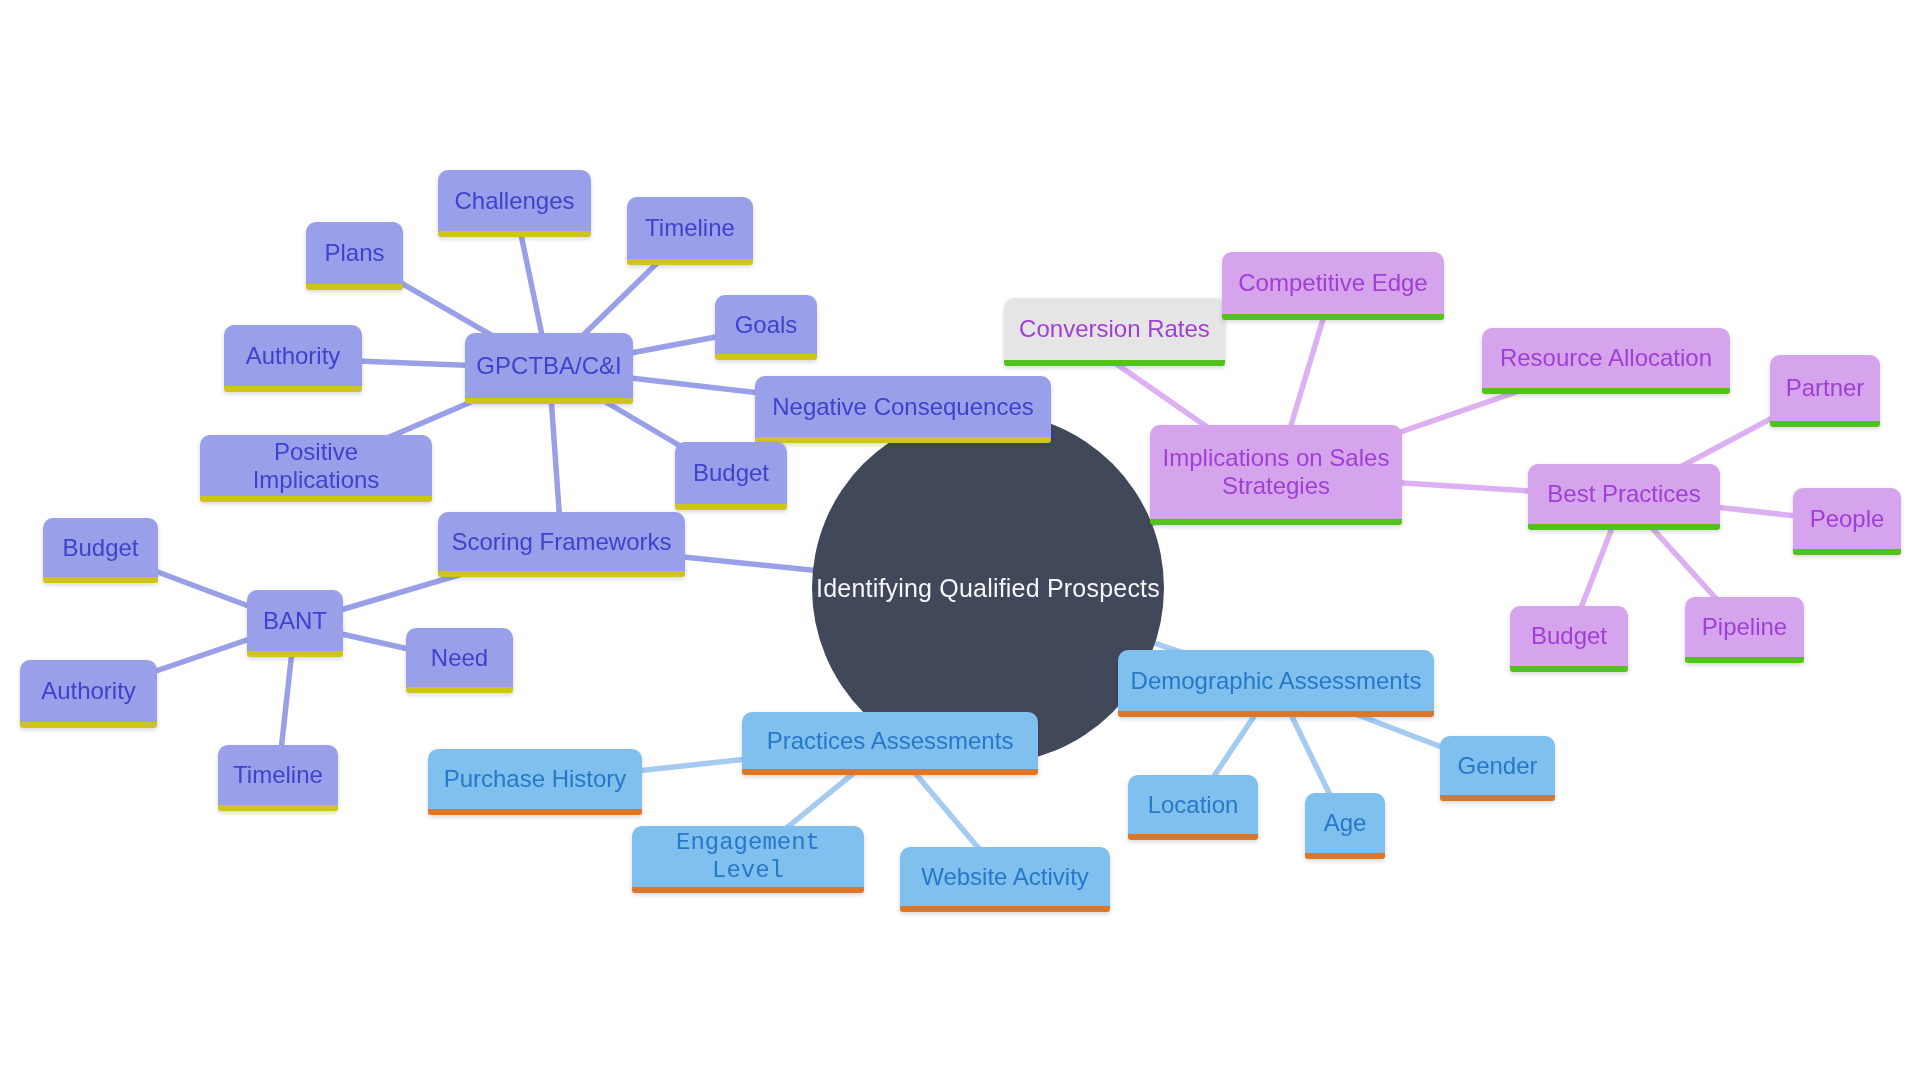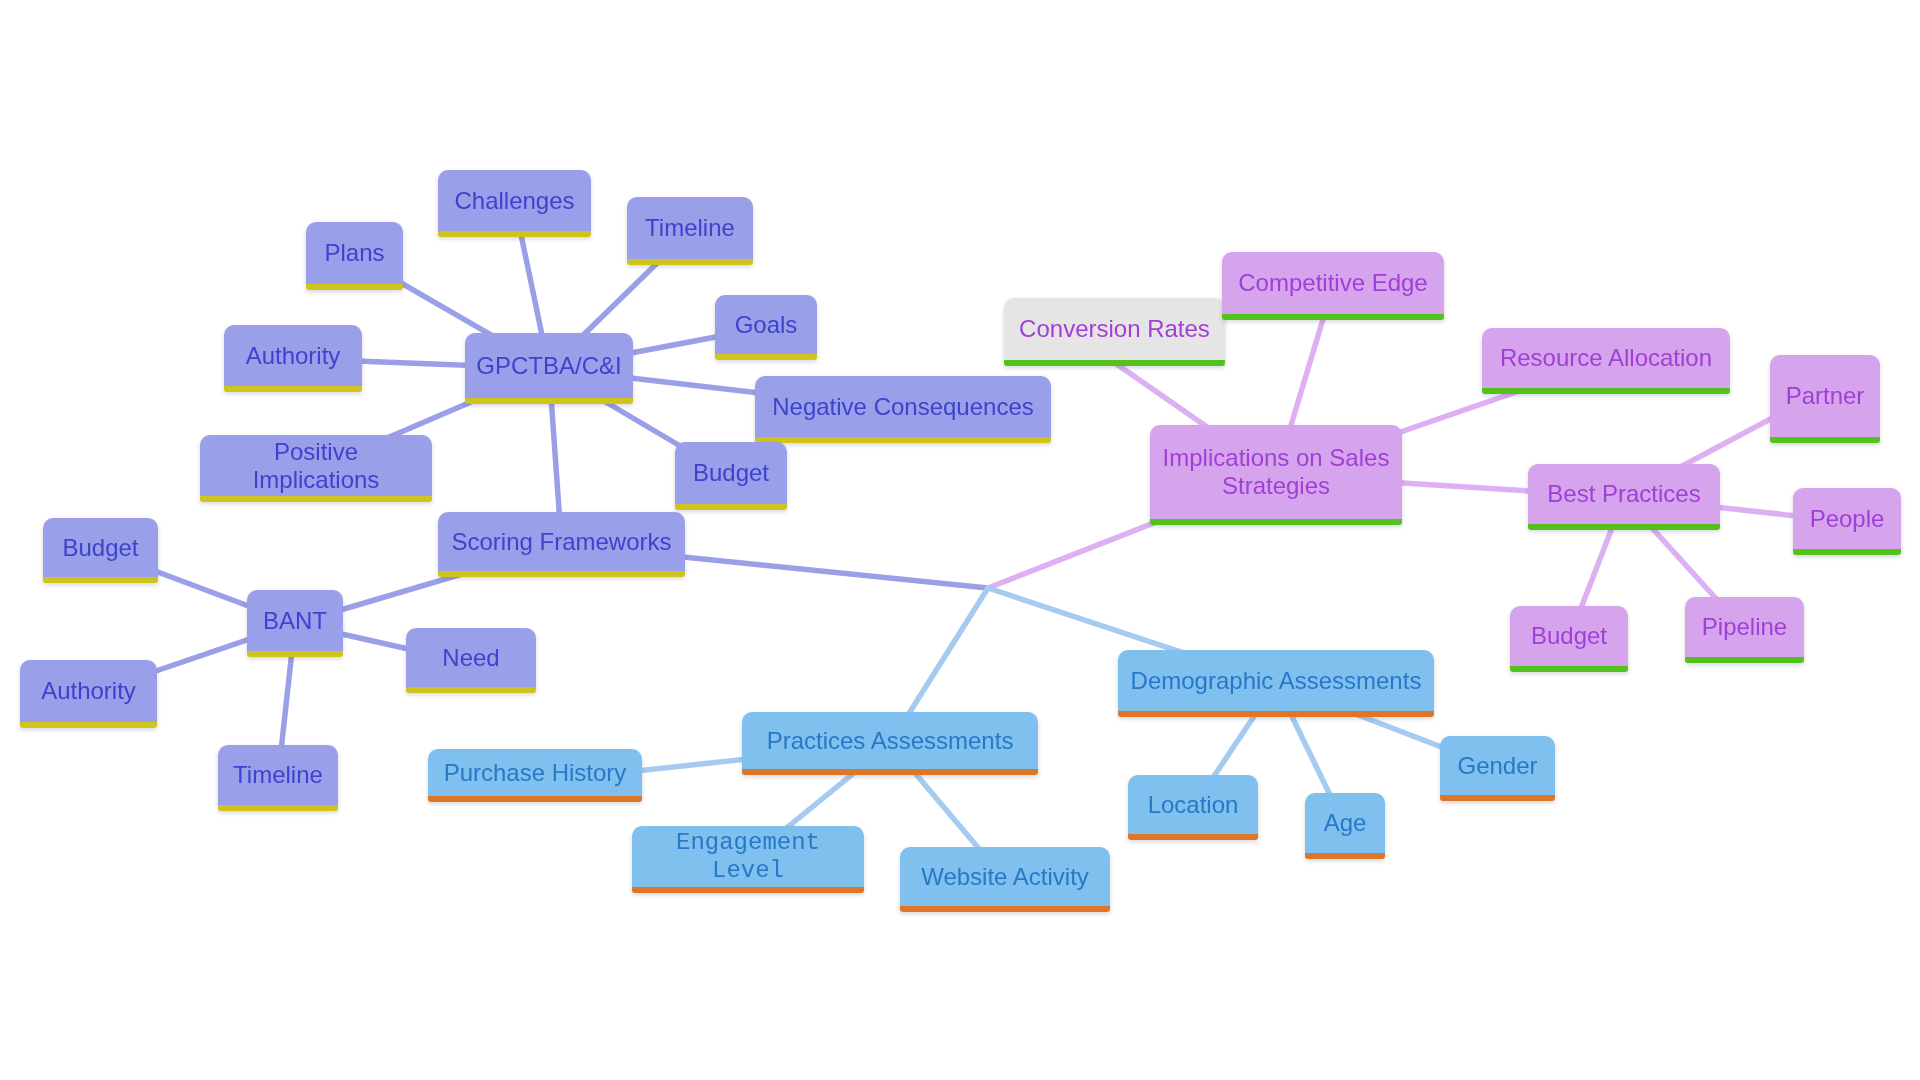--- a/index.html
+++ b/index.html
@@ -87,20 +87,23 @@
       <line x1="1624" y1="497" x2="1744.5" y2="630" stroke="#dcb0f2" stroke-width="5.5" stroke-linecap="round"></line>
       <line x1="988" y1="588" x2="1276" y2="683.5" stroke="#a6cbf0" stroke-width="5.5" stroke-linecap="round"></line>
       <line x1="1276" y1="683.5" x2="1193" y2="807.5" stroke="#a6cbf0" stroke-width="5.5" stroke-linecap="round"></line>
       <line x1="1276" y1="683.5" x2="1345" y2="826" stroke="#a6cbf0" stroke-width="5.5" stroke-linecap="round"></line>
       <line x1="1276" y1="683.5" x2="1497.5" y2="768.5" stroke="#a6cbf0" stroke-width="5.5" stroke-linecap="round"></line>
       <line x1="988" y1="588" x2="890" y2="743.5" stroke="#a6cbf0" stroke-width="5.5" stroke-linecap="round"></line>
       <line x1="890" y1="743.5" x2="535" y2="782" stroke="#a6cbf0" stroke-width="5.5" stroke-linecap="round"></line>
       <line x1="890" y1="743.5" x2="748" y2="859.5" stroke="#a6cbf0" stroke-width="5.5" stroke-linecap="round"></line>
       <line x1="890" y1="743.5" x2="1005" y2="879.5" stroke="#a6cbf0" stroke-width="5.5" stroke-linecap="round"></line>
     </svg>
+  <div id="central-node" class="central-circle" style="left: 812px; top: 412px; width: 352px; height: 352px; background: rgb(65, 72, 89); color: rgb(245, 246, 250);">
+    <span class="central-label">Identifying Qualified Prospects</span>
+  </div>
   <div id="nodes-layer">
       <div class="node" style="left: 438px; top: 170px; width: 153px; height: 67px; background: rgb(154, 159, 233); color: rgb(61, 67, 204); border-bottom: 6px solid rgb(207, 195, 29);">
         <span class="node-label">Challenges</span>
       </div>
       <div class="node" style="left: 627px; top: 197px; width: 126px; height: 68px; background: rgb(154, 159, 233); color: rgb(61, 67, 204); border-bottom: 6px solid rgb(207, 195, 29);">
         <span class="node-label">Timeline</span>
       </div>
       <div class="node" style="left: 306px; top: 222px; width: 97px; height: 68px; background: rgb(154, 159, 233); color: rgb(61, 67, 204); border-bottom: 6px solid rgb(207, 195, 29);">
         <span class="node-label">Plans</span>
       </div>
@@ -124,21 +127,21 @@
       </div>
       <div class="node" style="left: 438px; top: 512px; width: 247px; height: 65px; background: rgb(154, 159, 233); color: rgb(61, 67, 204); border-bottom: 6px solid rgb(207, 195, 29);">
         <span class="node-label">Scoring Frameworks</span>
       </div>
       <div class="node" style="left: 43px; top: 518px; width: 115px; height: 65px; background: rgb(154, 159, 233); color: rgb(61, 67, 204); border-bottom: 6px solid rgb(207, 195, 29);">
         <span class="node-label">Budget</span>
       </div>
       <div class="node" style="left: 247px; top: 590px; width: 96px; height: 67px; background: rgb(154, 159, 233); color: rgb(61, 67, 204); border-bottom: 6px solid rgb(207, 195, 29);">
         <span class="node-label">BANT</span>
       </div>
-      <div class="node" style="left: 406px; top: 628px; width: 130px; height: 65px; background: rgb(154, 159, 233); color: rgb(61, 67, 204); border-bottom: 6px solid rgb(207, 195, 29); text-align: center;">
+      <div class="node" style="left: 406px; top: 628px; width: 107px; height: 65px; background: rgb(154, 159, 233); color: rgb(61, 67, 204); border-bottom: 6px solid rgb(207, 195, 29); text-align: center;">
         <span class="node-label">Need</span>
       </div>
       <div class="node" style="left: 20px; top: 660px; width: 137px; height: 68px; background: rgb(154, 159, 233); color: rgb(61, 67, 204); border-bottom: 6px solid rgb(207, 195, 29);">
         <span class="node-label">Authority</span>
       </div>
       <div class="node" style="left: 218px; top: 745px; width: 120px; height: 66px; background: rgb(154, 159, 233); color: rgb(61, 67, 204); border-bottom: 6px solid rgb(207, 195, 29);">
         <span class="node-label">Timeline</span>
       </div>
       <div class="node" style="left: 1004px; top: 298px; width: 221px; height: 68px; background: #e5e5e5; color: rgb(160, 63, 214); border-bottom: 6px solid rgb(83, 194, 29);">
         <span class="node-label">Conversion Rates</span>
@@ -146,21 +149,21 @@
       <div class="node" style="left: 1222px; top: 252px; width: 222px; height: 68px; background: rgb(213, 164, 236); color: rgb(160, 63, 214); border-bottom: 6px solid rgb(83, 194, 29);">
         <span class="node-label">Competitive Edge</span>
       </div>
       <div class="node" style="left: 1150px; top: 425px; width: 252px; height: 100px; background: rgb(213, 164, 236); color: rgb(160, 63, 214); border-bottom: 6px solid rgb(83, 194, 29);">
         <span class="node-label">Implications on Sales
 Strategies</span>
       </div>
       <div class="node" style="left: 1482px; top: 328px; width: 248px; height: 66px; background: rgb(213, 164, 236); color: rgb(160, 63, 214); border-bottom: 6px solid rgb(83, 194, 29);">
         <span class="node-label">Resource Allocation</span>
       </div>
-      <div class="node" style="left: 1770px; top: 355px; width: 110px; height: 88px; background: rgb(213, 164, 236); color: rgb(160, 63, 214); border-bottom: 6px solid rgb(83, 194, 29);">
+      <div class="node" style="left: 1770px; top: 355px; width: 110px; height: 72px; background: rgb(213, 164, 236); color: rgb(160, 63, 214); border-bottom: 6px solid rgb(83, 194, 29);">
         <span class="node-label">Partner</span>
       </div>
       <div class="node" style="left: 1528px; top: 464px; width: 192px; height: 66px; background: rgb(213, 164, 236); color: rgb(160, 63, 214); border-bottom: 6px solid rgb(83, 194, 29);">
         <span class="node-label">Best Practices</span>
       </div>
       <div class="node" style="left: 1793px; top: 488px; width: 108px; height: 67px; background: rgb(213, 164, 236); color: rgb(160, 63, 214); border-bottom: 6px solid rgb(83, 194, 29);">
         <span class="node-label">People</span>
       </div>
       <div class="node" style="left: 1510px; top: 606px; width: 118px; height: 66px; background: rgb(213, 164, 236); color: rgb(160, 63, 214); border-bottom: 6px solid rgb(83, 194, 29);">
         <span class="node-label">Budget</span>
@@ -176,21 +179,21 @@
       </div>
       <div class="node" style="left: 1305px; top: 793px; width: 80px; height: 66px; background: rgb(127, 192, 239); color: rgb(40, 120, 200); border-bottom: 6px solid rgb(221, 118, 39);">
         <span class="node-label">Age</span>
       </div>
       <div class="node" style="left: 1440px; top: 736px; width: 115px; height: 65px; background: rgb(127, 192, 239); color: rgb(40, 120, 200); border-bottom: 6px solid rgb(221, 118, 39);">
         <span class="node-label">Gender</span>
       </div>
       <div class="node" style="left: 742px; top: 712px; width: 296px; height: 63px; background: rgb(127, 192, 239); color: rgb(40, 120, 200); border-bottom: 6px solid rgb(221, 118, 39);">
         <span class="node-label">Practices Assessments</span>
       </div>
-      <div class="node" style="left: 428px; top: 749px; width: 214px; height: 53px; background: rgb(127, 192, 239); color: rgb(40, 120, 200); border-bottom: 6px solid rgb(221, 118, 39);">
+      <div class="node" style="left: 428px; top: 749px; width: 214px; height: 66px; background: rgb(127, 192, 239); color: rgb(40, 120, 200); border-bottom: 6px solid rgb(221, 118, 39);">
         <span class="node-label">Purchase History</span>
       </div>
       <div class="node" style="left: 632px; top: 826px; width: 232px; height: 67px; background: rgb(127, 192, 239); color: rgb(40, 120, 200); border-bottom: 6px solid rgb(221, 118, 39); font-family: Liberation Mono, monospace;">
         <span class="node-label">Engagement Level</span>
       </div>
       <div class="node" style="left: 900px; top: 847px; width: 210px; height: 65px; background: rgb(127, 192, 239); color: rgb(40, 120, 200); border-bottom: 6px solid rgb(221, 118, 39);">
         <span class="node-label">Website Activity</span>
       </div>
     </div>
 </div>

